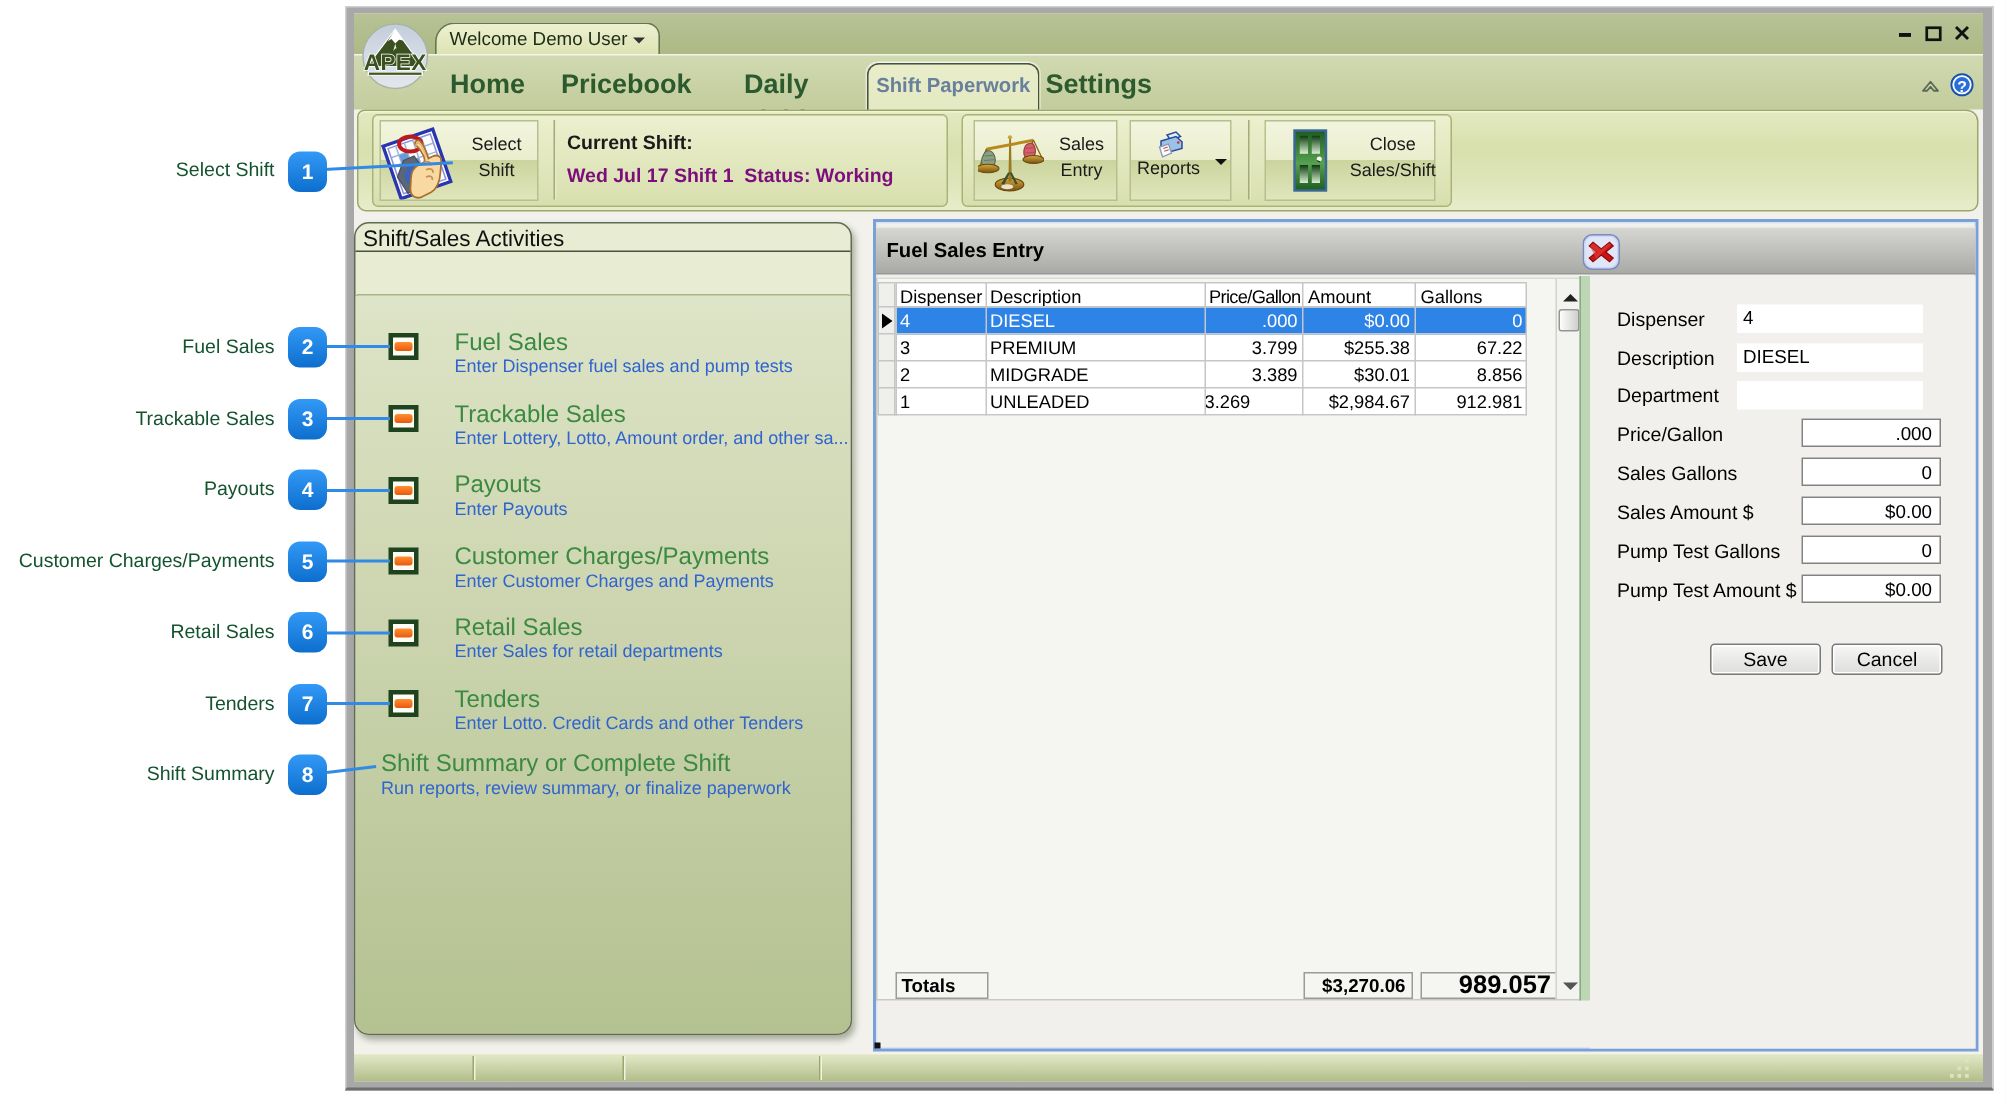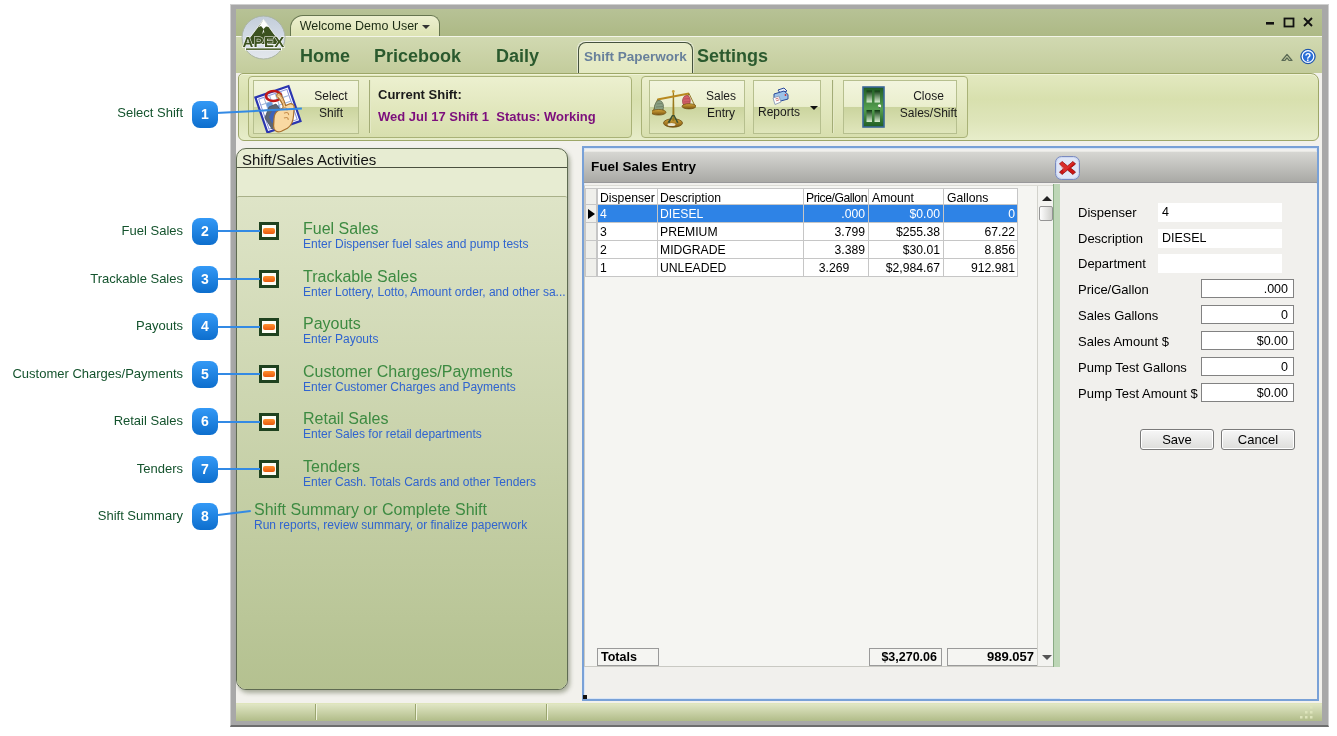--- a/index.html
+++ b/index.html
@@ -158,21 +158,21 @@
       <div class="bar"></div>
     </div>
   <div class="ititle" style="top:410px;">Retail Sales</div>
   <div class="isub" style="top:427px;">Enter Sales for retail departments</div>
 
   <div class="itemicon" style="top:460px;">
       <div class="inner"></div>
       <div class="bar"></div>
     </div>
   <div class="ititle" style="top:458px;">Tenders</div>
-  <div class="isub" style="top:475px;">Enter Cash. Totals Cards and other Tenders</div>
+  <div class="isub" style="top:475px;">Enter Lotto. Credit Cards and other Tenders</div>
 
   <div class="ititle" style="left:254px;top:501px;">Shift Summary or Complete Shift</div>
   <div class="isub" style="left:254px;top:518px;">Run reports, review summary, or finalize paperwork</div>
 
   <div class="clabel" style="top:105px;">Select Shift</div>
   <div class="clabel" style="top:223px;">Fuel Sales</div>
   <div class="clabel" style="top:271px;">Trackable Sales</div>
   <div class="clabel" style="top:318px;">Payouts</div>
   <div class="clabel" style="top:366px;">Customer Charges/Payments</div>
   <div class="clabel" style="top:413px;">Retail Sales</div>
@@ -206,21 +206,21 @@
   <div class="gcell" style="left:943px;top:223px;width:72px;text-align:right;">67.22</div>
 
   <div class="gcell" style="left:600px;top:241px;width:55px;">2</div>
   <div class="gcell" style="left:660px;top:241px;width:140px;">MIDGRADE</div>
   <div class="gcell" style="left:803px;top:241px;width:62px;text-align:right;">3.389</div>
   <div class="gcell" style="left:868px;top:241px;width:72px;text-align:right;">$30.01</div>
   <div class="gcell" style="left:943px;top:241px;width:72px;text-align:right;">8.856</div>
 
   <div class="gcell" style="left:600px;top:259px;width:55px;">1</div>
   <div class="gcell" style="left:660px;top:259px;width:140px;">UNLEADED</div>
-  <div class="gcell" style="left:803px;top:259px;width:62px;text-align:center;">3.269</div>
+  <div class="gcell" style="left:803px;top:259px;width:62px;text-align:left;">3.269</div>
   <div class="gcell" style="left:868px;top:259px;width:72px;text-align:right;">$2,984.67</div>
   <div class="gcell" style="left:943px;top:259px;width:72px;text-align:right;">912.981</div>
 
   <div class="abs" style="left:586px;top:189px;width:11px;height:88px;background:#efefeb;border-right:1px solid #c6c6c6;"></div>
   <div class="abs" style="left:588px;top:209px;width:0;height:0;border-top:5px solid transparent;border-bottom:5px solid transparent;border-left:7px solid #000;"></div>
 
   <div class="gline" style="left:586px;top:188px;width:432px;height:1px;"></div>
   <div class="gline" style="left:586px;top:204px;width:432px;height:1px;"></div>
   <div class="gline" style="left:586px;top:222px;width:432px;height:1px;"></div>
   <div class="gline" style="left:586px;top:240px;width:432px;height:1px;"></div>
@@ -229,21 +229,21 @@
   <div class="gline" style="left:585px;top:188px;width:1px;height:89px;"></div>
   <div class="gline" style="left:597px;top:188px;width:1px;height:89px;"></div>
   <div class="gline" style="left:657px;top:188px;width:1px;height:89px;"></div>
   <div class="gline" style="left:803px;top:188px;width:1px;height:89px;"></div>
   <div class="gline" style="left:868px;top:188px;width:1px;height:89px;"></div>
   <div class="gline" style="left:943px;top:188px;width:1px;height:89px;"></div>
   <div class="gline" style="left:1017px;top:188px;width:1px;height:89px;"></div>
 
   <div class="abs" style="left:597px;top:648px;width:62px;height:18px;border:1px solid #9a9a9a;font-size:12.5px;font-weight:bold;line-height:16px;padding-left:3px;">Totals</div>
   <div class="abs" style="left:869px;top:648px;width:73px;height:18px;border:1px solid #9a9a9a;font-size:12.5px;font-weight:bold;line-height:16px;padding-right:4px;text-align:right;">$3,270.06</div>
-  <div class="abs" style="left:947px;top:648px;width:92px;height:18px;border:1px solid #9a9a9a;font-size:13px;font-weight:bold;line-height:16px;padding-right:4px;text-align:right;">989.057</div>
+  <div class="abs" style="left:947px;top:648px;width:92px;height:18px;border:1px solid #9a9a9a;font-size:17px;font-weight:bold;line-height:16px;padding-right:4px;text-align:right;">989.057</div>
   <div id="sbar" class="abs"></div>
   <div class="abs" style="left:1042px;top:196px;width:0;height:0;border-left:5px solid transparent;border-right:5px solid transparent;border-bottom:5px solid #222;"></div>
   <div class="abs" style="left:1039px;top:206px;width:14px;height:15px;background:linear-gradient(90deg,#fdfdfd,#cfcfcc);border:1px solid #959595;border-radius:2px;"></div>
   <div class="abs" style="left:1042px;top:655px;width:0;height:0;border-left:5px solid transparent;border-right:5px solid transparent;border-top:5px solid #555;"></div>
   <div id="split" class="abs"></div>
   <div id="fpanel" class="abs"></div>
 
   <div class="flabel" style="left:1078px;top:205px;">Dispenser</div>
   <div class="flabel" style="left:1078px;top:231px;">Description</div>
   <div class="flabel" style="left:1078px;top:256px;">Department</div>

